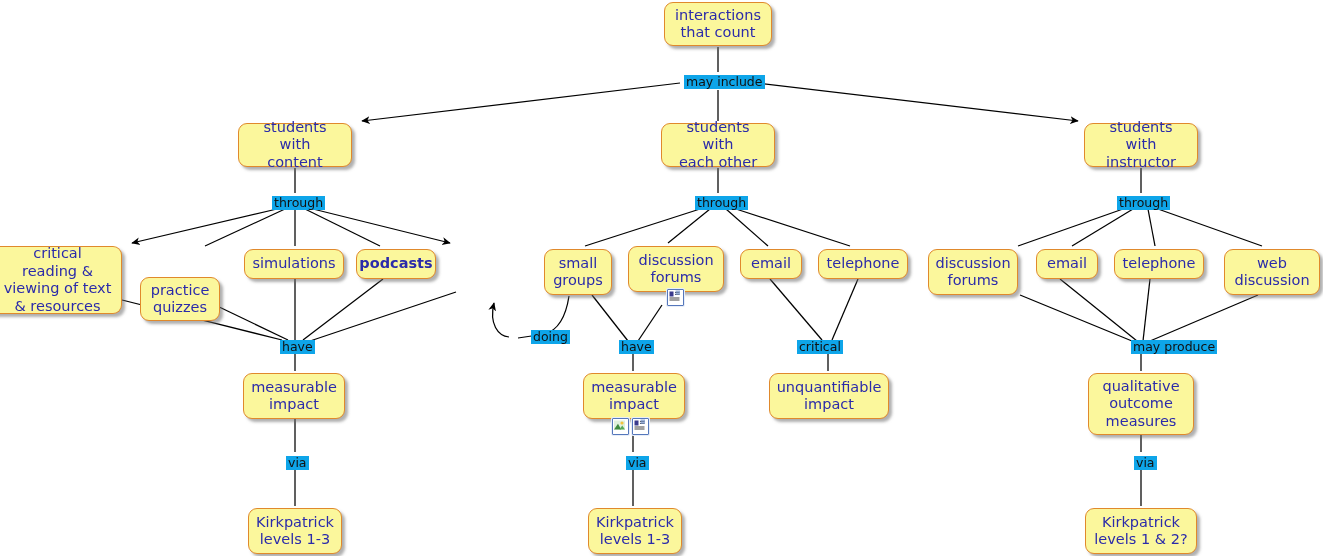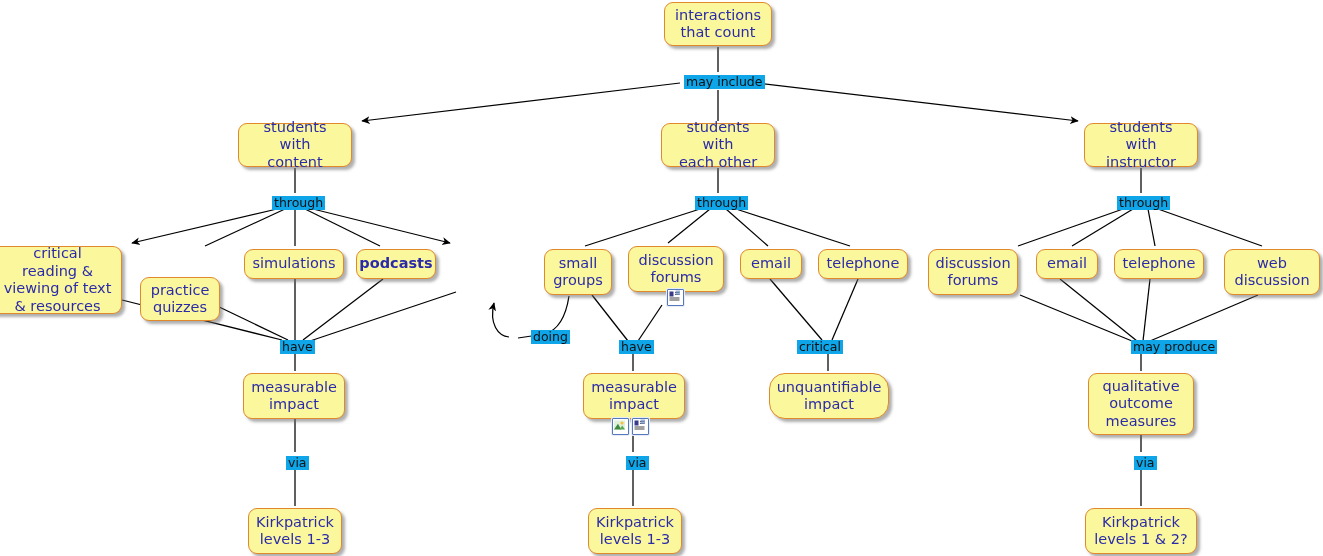--- a/index.html
+++ b/index.html
@@ -174,21 +174,21 @@
   <div class="node" style="left: 928px; top: 249px; width: 90px; height: 46px;">discussion
 forums</div>
   <div class="node" style="left: 1036px; top: 249px; width: 62px; height: 30px;">email</div>
   <div class="node" style="left: 1114px; top: 249px; width: 90px; height: 30px;">telephone</div>
   <div class="node" style="left: 1224px; top: 249px; width: 96px; height: 46px;">web
 discussion</div>
   <div class="node" style="left: 243px; top: 373px; width: 102px; height: 46px;">measurable
 impact</div>
   <div class="node" style="left: 583px; top: 373px; width: 102px; height: 46px;">measurable
 impact</div>
-  <div class="node" style="left: 769px; top: 373px; width: 120px; height: 46px; border-radius: 16px;">unquantifiable
+  <div class="node" style="left: 769px; top: 373px; width: 120px; height: 46px;">unquantifiable
 impact</div>
   <div class="node" style="left: 1088px; top: 373px; width: 106px; height: 62px;">qualitative
 outcome
 measures</div>
   <div class="node" style="left: 248px; top: 508px; width: 94px; height: 46px;">Kirkpatrick
 levels 1-3</div>
   <div class="node" style="left: 588px; top: 508px; width: 94px; height: 46px;">Kirkpatrick
 levels 1-3</div>
   <div class="node" style="left: 1085px; top: 508px; width: 112px; height: 46px;">Kirkpatrick
 levels 1 &amp; 2?</div>

